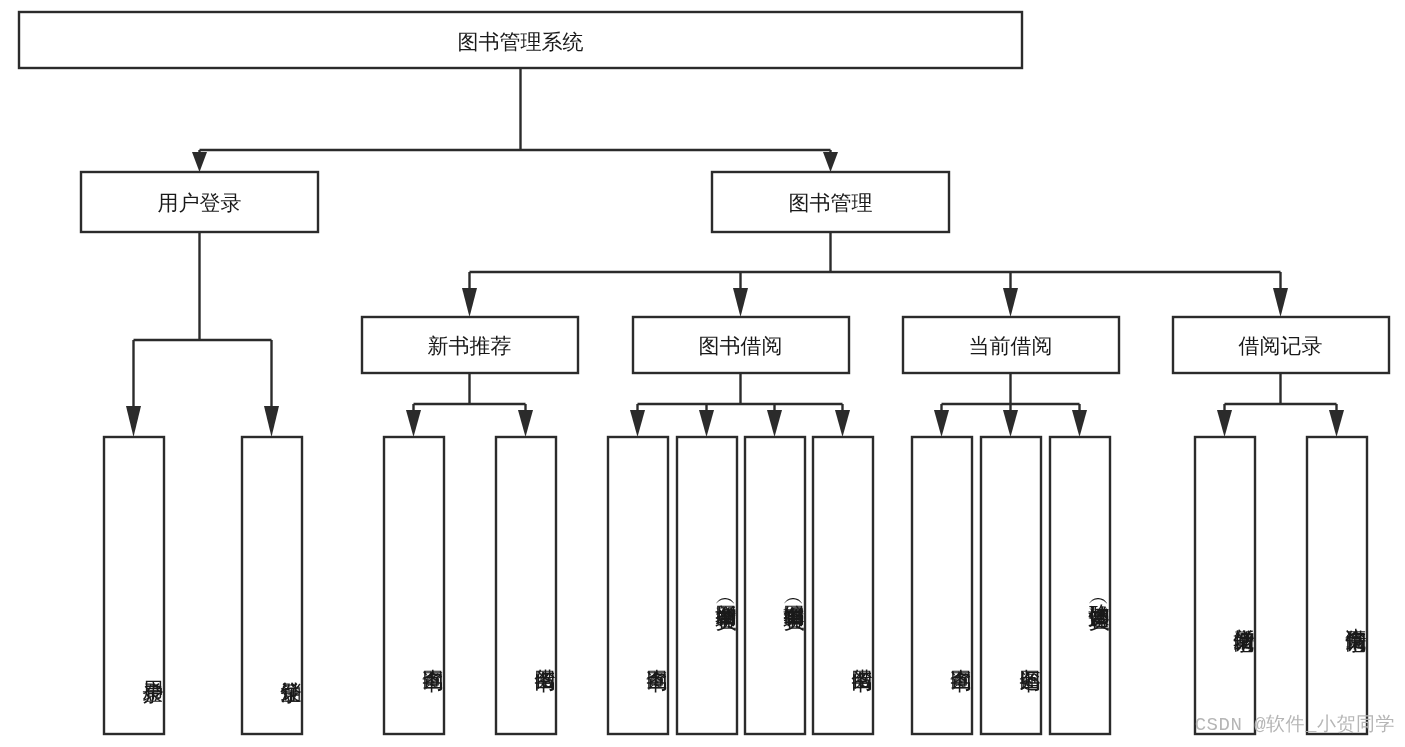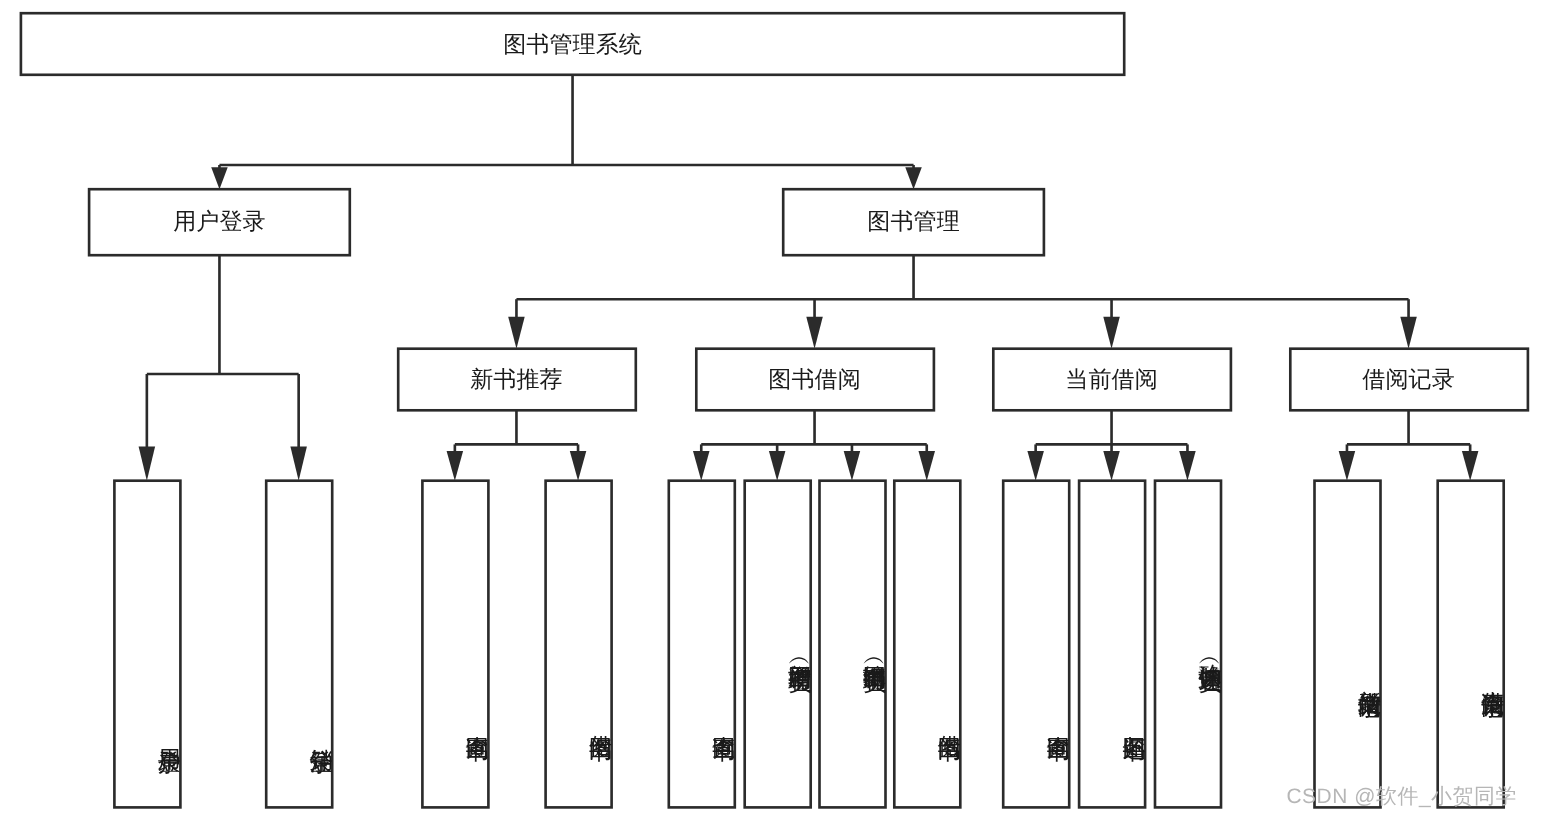--- a/index.html
+++ b/index.html
@@ -56,23 +56,23 @@
     color: #1a1a1a;
     letter-spacing: 1px;
     display: flex;
     align-items: flex-start;
     justify-content: center;
     white-space: nowrap;
     pointer-events: none;
   }
   .watermark {
     position: absolute;
-    right: 26px;
+    right: 10px;
     bottom: 6px;
-    font-family: Liberation Sans, sans-serif;
+    font-family: Liberation Mono, monospace;
     font-size: 19px;
     color: #b6b6b6;
     letter-spacing: 0.5px;
     white-space: nowrap;
   }
 </style>
 </head>
 <body>
 
 <div id="page">

